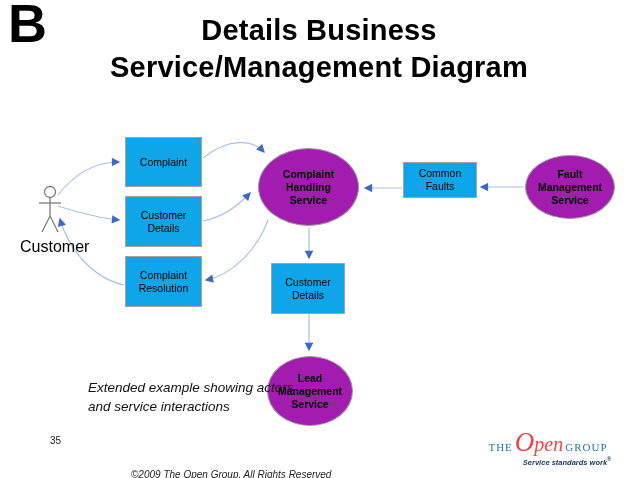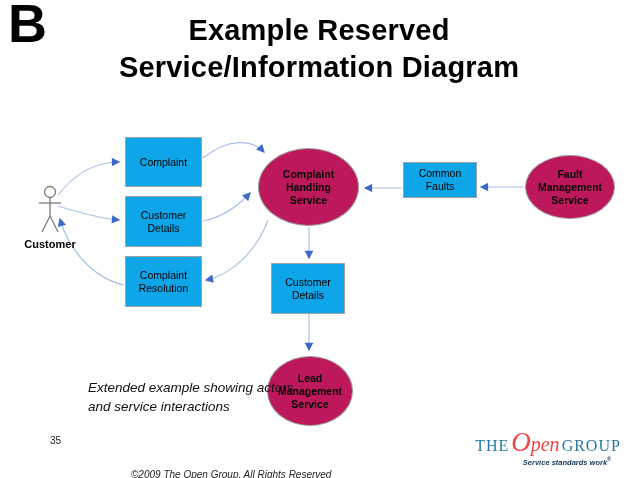--- a/index.html
+++ b/index.html
@@ -33,31 +33,31 @@
     position: absolute;
     background: #0ea5e9;
     border: 1px solid #a3a3a3;
     display: flex; align-items: center; justify-content: center;
     text-align: center;
     font-size: 10.5px; line-height: 13px;
     white-space: pre-line;
   }
   .node-ellipse {
     position: absolute;
-    background: #be185d;
+    background: #a21caf;
     border: 1px solid #9a9a9a;
     border-radius: 50%;
     display: flex; align-items: center; justify-content: center;
     text-align: center;
     font-size: 10.5px; font-weight: bold; line-height: 13px;
     white-space: pre-line;
   }
   .actor-label {
     position: absolute; left: 20px; top: 238px; width: 60px;
-    text-align: center; font-size: 11px; font-weight: bold;
+    text-align: center; font-size: 16px; font-weight: normal;
   }
   .caption {
     position: absolute; left: 40px; top: 379px;
     font-size: 13.5px; font-style: italic; line-height: 18.5px;
     white-space: pre-line; color: #111; margin-left: 48px;
   }
   .page-number {
     position: absolute; left: 50px; top: 435px;
     font-size: 10px; color: #222;
   }
@@ -65,42 +65,42 @@
     position: absolute; left: 131px; top: 435px;
     font-size: 10px; font-style: italic; color: #222; margin-top: 34px;
   }
   .logo {
     position: absolute; left: 472px; top: 429px; width: 152px;
     font-family: "Liberation Serif", serif;
     text-align: center;
   }
   .logo-line1 { display: flex; align-items: baseline; justify-content: center; }
   .logo-the, .logo-group {
-    font-size: 16px; color: #2279a5; letter-spacing: 1px; font-weight: normal;
+    font-size: 11px; color: #2279a5; letter-spacing: 1px; font-weight: normal;
   }
   .logo-open { font-style: italic; color: #ef4444; margin: 0 2px; white-space: nowrap; }
   .logo-open-o { font-size: 27px; line-height: 27px; }
   .logo-open-rest { font-size: 20px; }
   .logo-tagline {
     margin-top: 0px; margin-left: 38px;
     font-size: 7.5px; font-weight: bold; font-style: italic;
     color: #16355c; font-family: "Liberation Sans", sans-serif;
   }
   .logo-reg { font-size: 5.5px; vertical-align: super; }
 </style>
 </head>
 <body>
 
 <div id="slide">
 
   <div class="section-letter">B</div>
 
   <h1 class="title">
-    <span>Example Reserved</span>
-    <span>Service/Information Diagram</span>
+    <span>Details Business</span>
+    <span>Service/Management Diagram</span>
   </h1>
 
   <svg class="connector-layer" viewBox="0 0 638 478" xmlns="http://www.w3.org/2000/svg">
     <defs>
       <marker id="ah" viewBox="0 0 10 10" refX="8.5" refY="5" markerWidth="8" markerHeight="7" orient="auto">
         <path d="M0,0 L10,5 L0,10 Z" fill="#3e68c8"></path>
       </marker>
     </defs>
 
     <g>

